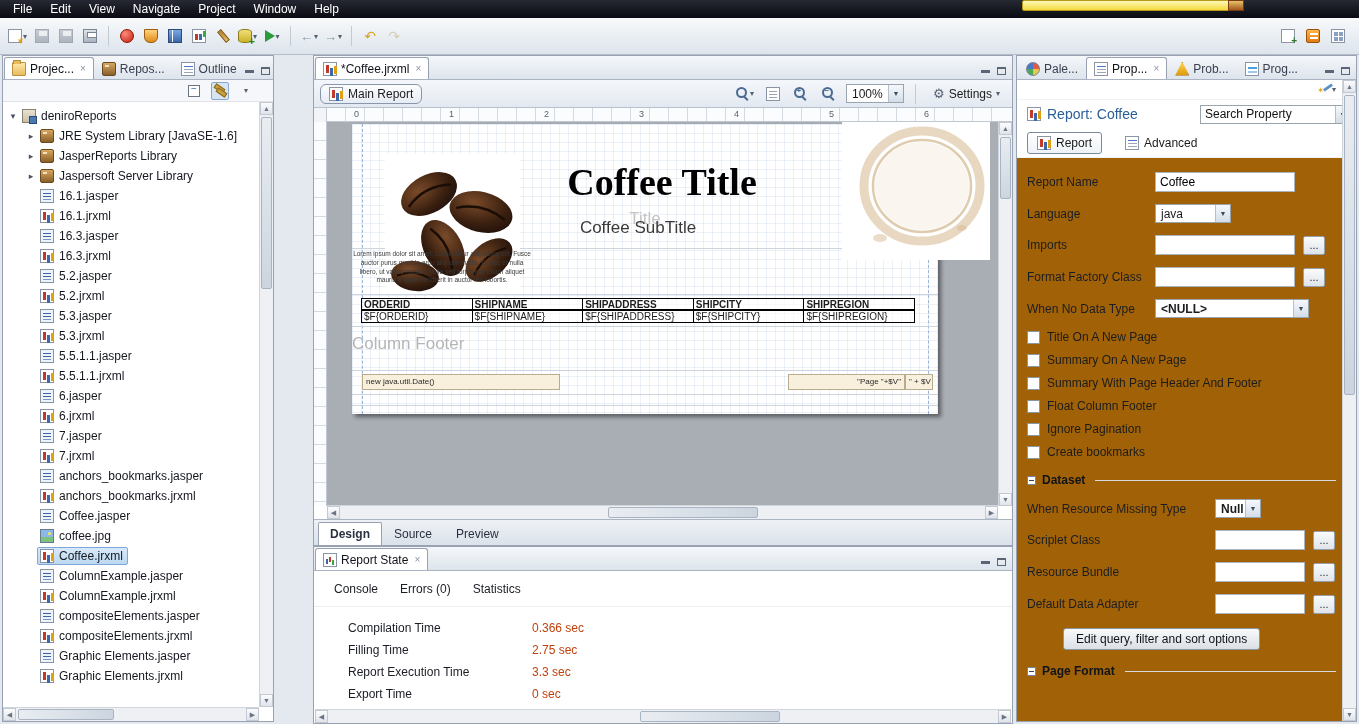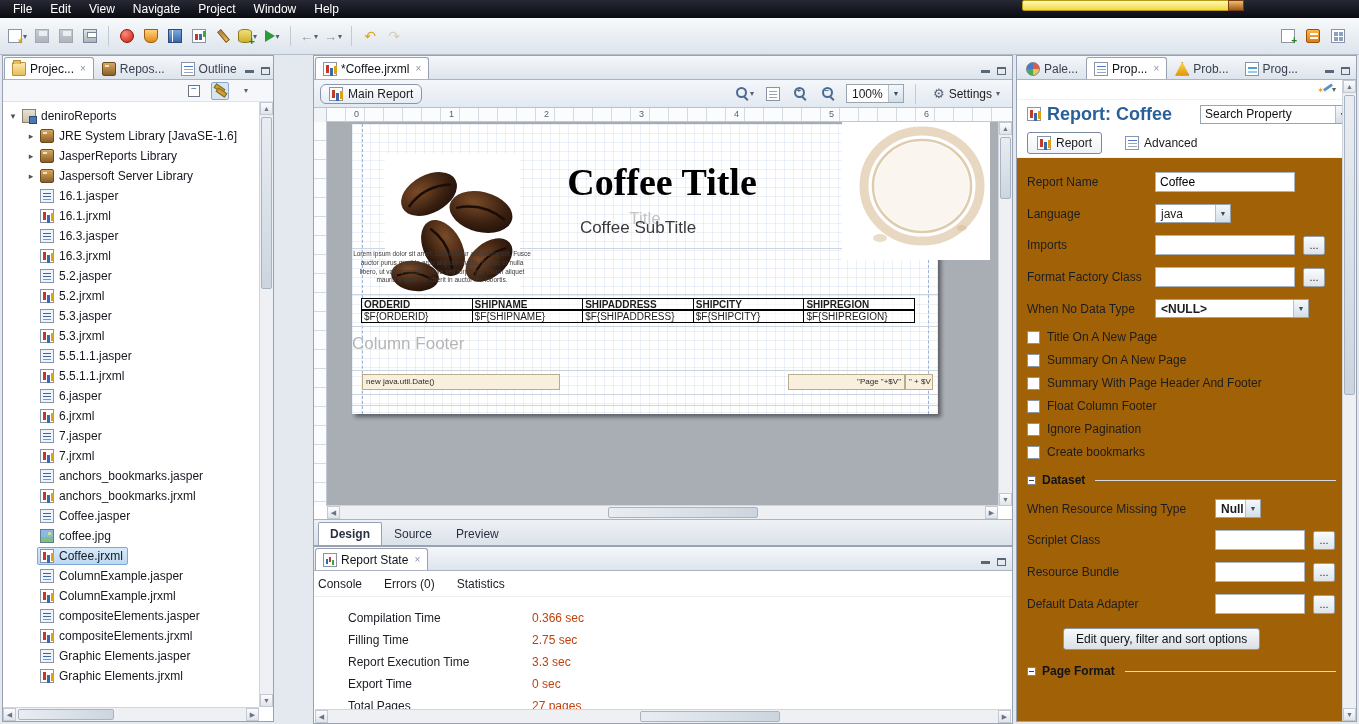--- a/index.html
+++ b/index.html
@@ -151,35 +151,35 @@
 .rcell{flex:1;border:1px solid #000;margin-left:-1px;padding:0 2px;font-size:10px;height:13px;line-height:12px;background:rgba(255,255,255,.6);white-space:nowrap;overflow:hidden}
 .rrow.hdr .rcell{font-weight:bold;height:12px;line-height:11px}
 .colfoot{position:absolute;left:0;top:210px;width:586px;text-align:left;font-size:17px;color:#b5b5b5}
 .fbox{position:absolute;height:16px;background:#f8efdd;border:1px solid #b9ab8e;font-size:8px;color:#2a2a2a;line-height:14px;padding:0 3px;white-space:nowrap;overflow:hidden}
 .fdate{left:10px;top:250px;width:198px}
 .fpage1{left:436px;top:250px;width:117px;text-align:right}
 .fpage2{left:553px;top:250px;width:28px}
 
 
 .bottom{top:546px;left:313px;width:700px;height:178px}
-.subtabs{height:26px;display:flex;align-items:center;gap:22px;padding-left:4px;color:#1a1d24;border-bottom:1px solid #eceff2;background:#fff}
+.subtabs{height:36px;display:flex;align-items:center;gap:22px;padding-left:20px;color:#1a1d24;border-bottom:1px solid #eceff2;background:#fff}
 .stats{padding:10px 0 0 34px}
 .strow{height:22px;display:flex;align-items:center}
 .stlabel{width:184px;color:#1a1d24}
 .stval{font-weight:normal;color:#c2410c}
 .bhs{left:1px;right:1px;bottom:0}
 
 
 .right{top:55px;left:1016px;width:341px;height:667px}
 .rtool{height:20px;background:#fff;display:flex;justify-content:flex-end;align-items:center;gap:10px;padding-right:20px;border-bottom:1px solid #f0f2f5}
 .i-wiz{width:13px;height:13px;position:relative}
 .i-wiz::before{content:'';position:absolute;left:1px;bottom:1px;width:10px;height:3px;background:#5a90c8;transform:rotate(-35deg)}
 .i-wiz::after{content:'✶';position:absolute;right:-2px;top:-4px;color:#e0a010;font-size:8px}
 .rhead{height:28px;display:flex;align-items:center;gap:6px;padding:0 6px 0 10px;background:#fff}
-.rtitle2{color:#2a6099;font-weight:bold;font-size:18px;white-space:nowrap}
+.rtitle2{color:#2a6099;font-weight:normal;font-size:14px;white-space:nowrap}
 .rsearch{margin-left:auto;width:150px}
 .rsearch input{border:none;outline:none;width:100%;font-family:inherit;font-size:12px;color:#111;padding:0 4px}
 .rmode{height:30px;display:flex;align-items:center;gap:14px;padding-left:10px;background:#fff;border-bottom:1px solid #f0f2f5}
 .rmtab{display:flex;align-items:center;gap:5px;padding:3px 9px}
 .rmtab.active{border:1px solid #7a88a0;border-radius:3px;background:linear-gradient(#ffffff,#eef2f7)}
 .rform{position:absolute;top:102px;left:0;right:14px;bottom:0;background:#a16207;padding-top:14px;overflow:hidden}
 .fr{display:flex;align-items:center;margin:0 6px 12px 10px}
 .flabel{width:128px;color:#1a1d24;flex:none}
 .finput{width:140px;height:20px;border:1px solid #aab4be;background:#fff;font-family:inherit;font-size:12px;padding:0 4px;outline:none}
 .fdots{width:22px;height:19px;margin-left:8px;border:1px solid #98a0ac;background:linear-gradient(#fafbfc,#dfe4ea);border-radius:2px;font-size:11px;line-height:11px;text-align:center;color:#2a2f38}

